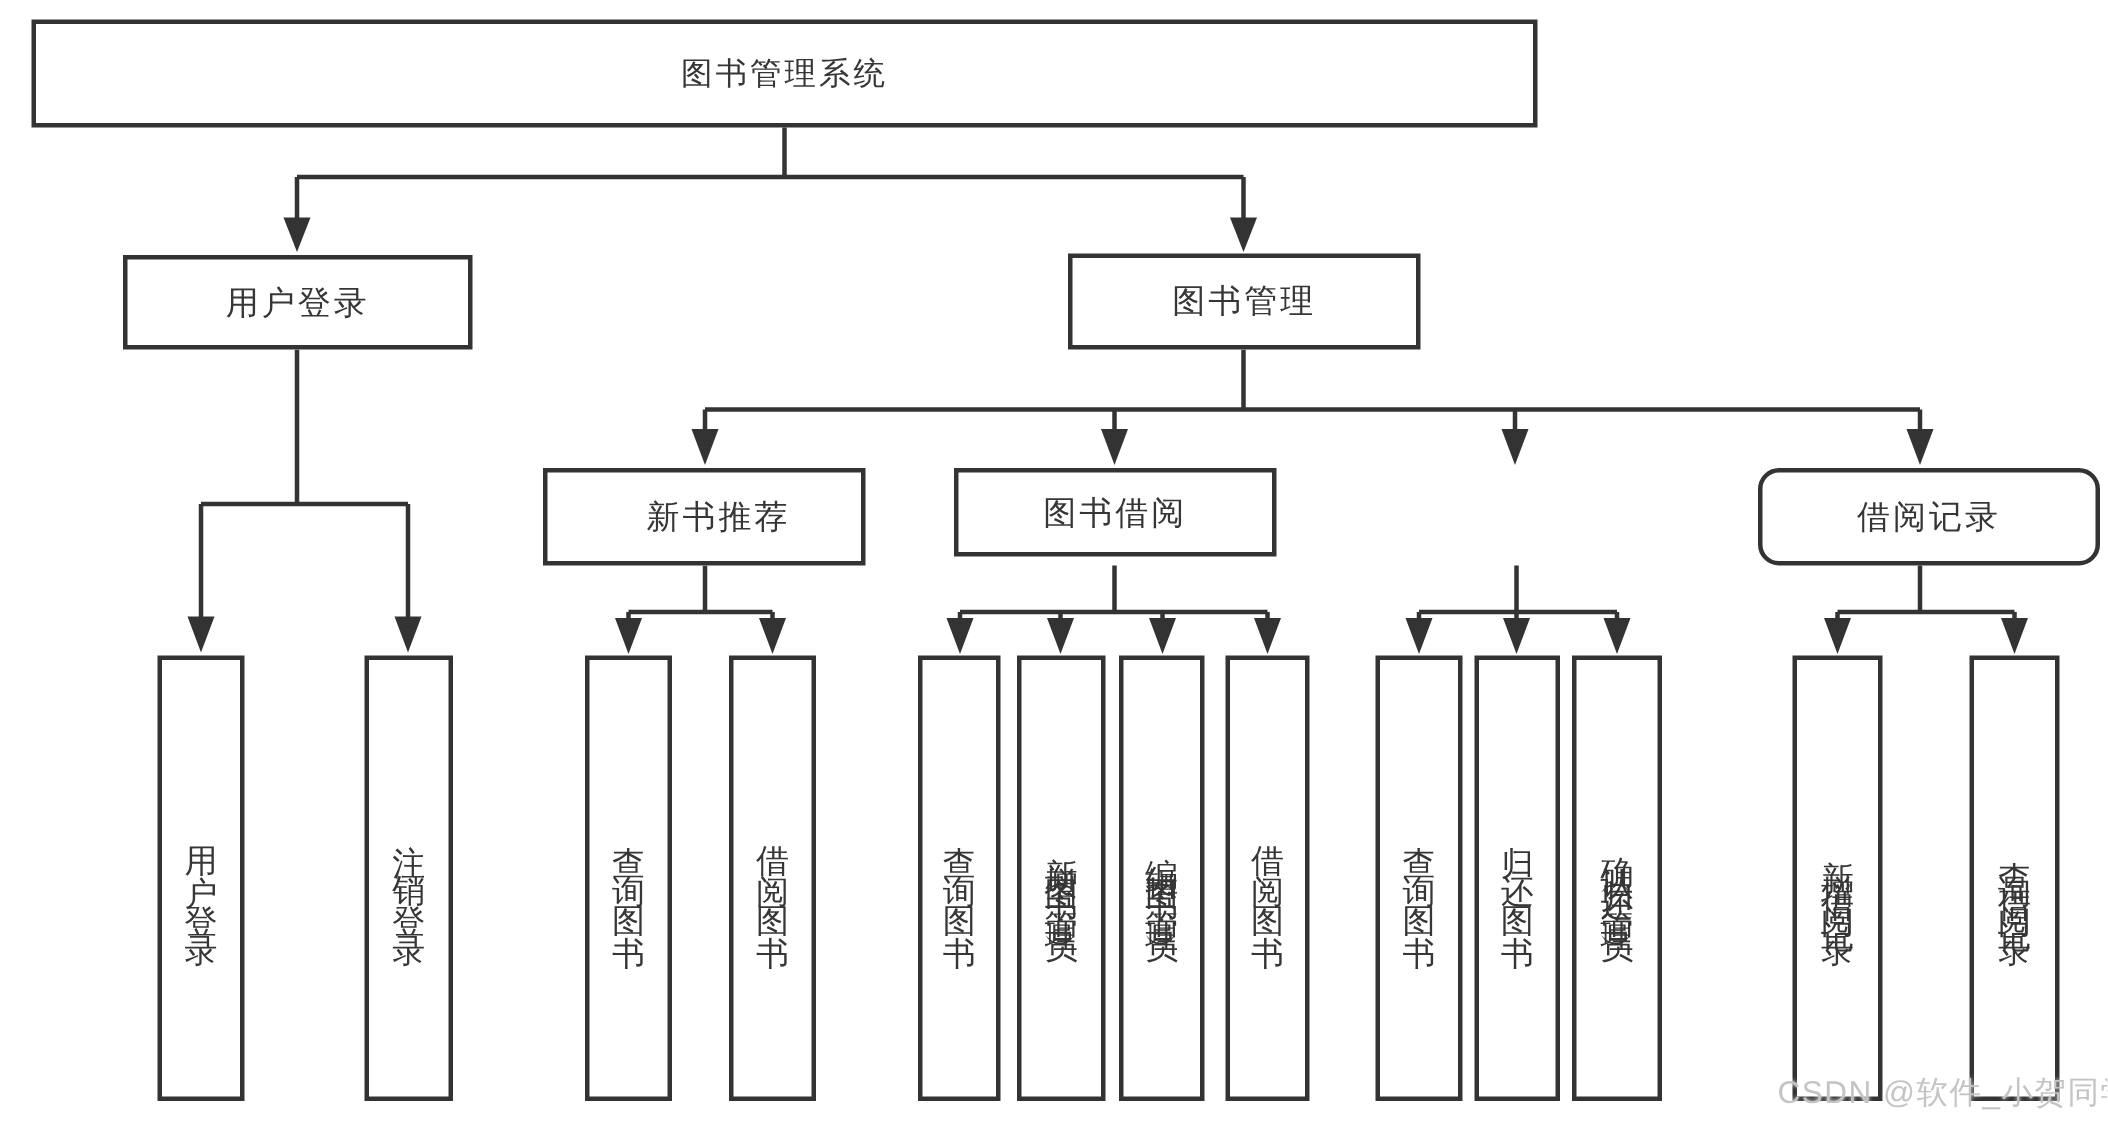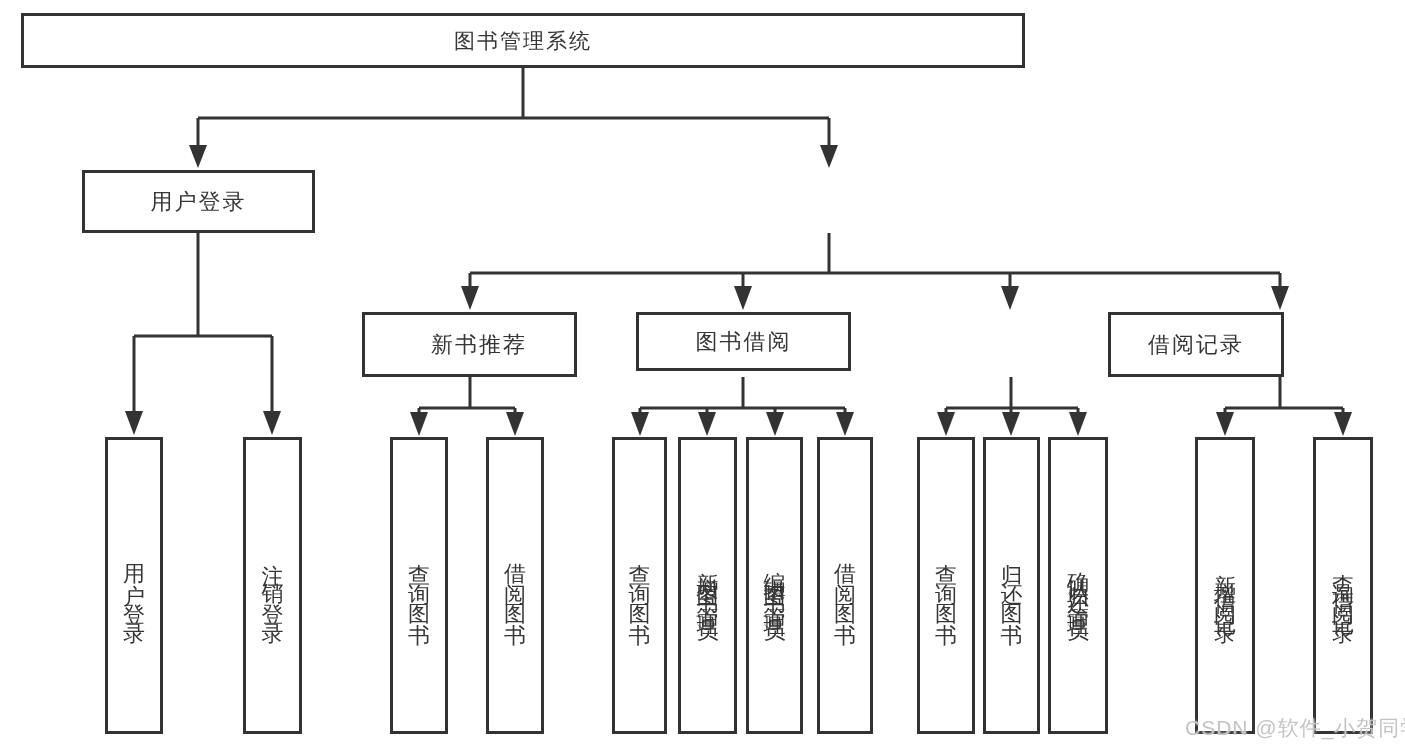--- a/index.html
+++ b/index.html
@@ -124,27 +124,28 @@
     <g>
       <path d="M1280 377 L1280 408"></path>
       <path d="M1225 408 L1343 408"></path>
       <path d="M1225 408 L1225 415"></path>
         <polygon points="1216,412 1234,412 1225,436"></polygon>
       <path d="M1343 408 L1343 415"></path>
         <polygon points="1334,412 1352,412 1343,436"></polygon>
     </g>
   </svg>
 
-  <div class="hnode root" style="left:21px;top:13px;width:1004px;height:55px;">图书管理系统</div>
+  <div class="hnode root" style="left:21px;top:13px;width:1004px;height:72px;">图书管理系统</div>
 
   <div class="hnode" style="left:82px;top:170px;width:233px;height:63px;">用户登录</div>
+  <div class="hnode" style="left:712px;top:169px;width:235px;height:64px;">图书管理</div>
 
   <div class="hnode" style="left:362px;top:312px;width:215px;height:65px;padding-left:19px;">新书推荐</div>
   <div class="hnode" style="left:636px;top:312px;width:215px;height:59px;">图书借阅</div>
-  <div class="hnode" style="left:1108px;top:312px;width:176px;height:65px;">借阅记录</div>
+  <div class="hnode" style="left:1172px;top:312px;width:228px;height:65px;border-radius:14px;">借阅记录</div>
 
   <div class="leaf" style="left:105px;width:58px;">
     <span class="ls4">用户登录</span>
   </div>
   <div class="leaf" style="left:243px;width:59px;">
     <span class="ls4">注销登录</span>
   </div>
 
   <div class="leaf" style="left:390px;width:58px;">
     <span class="ls4">查询图书</span>

